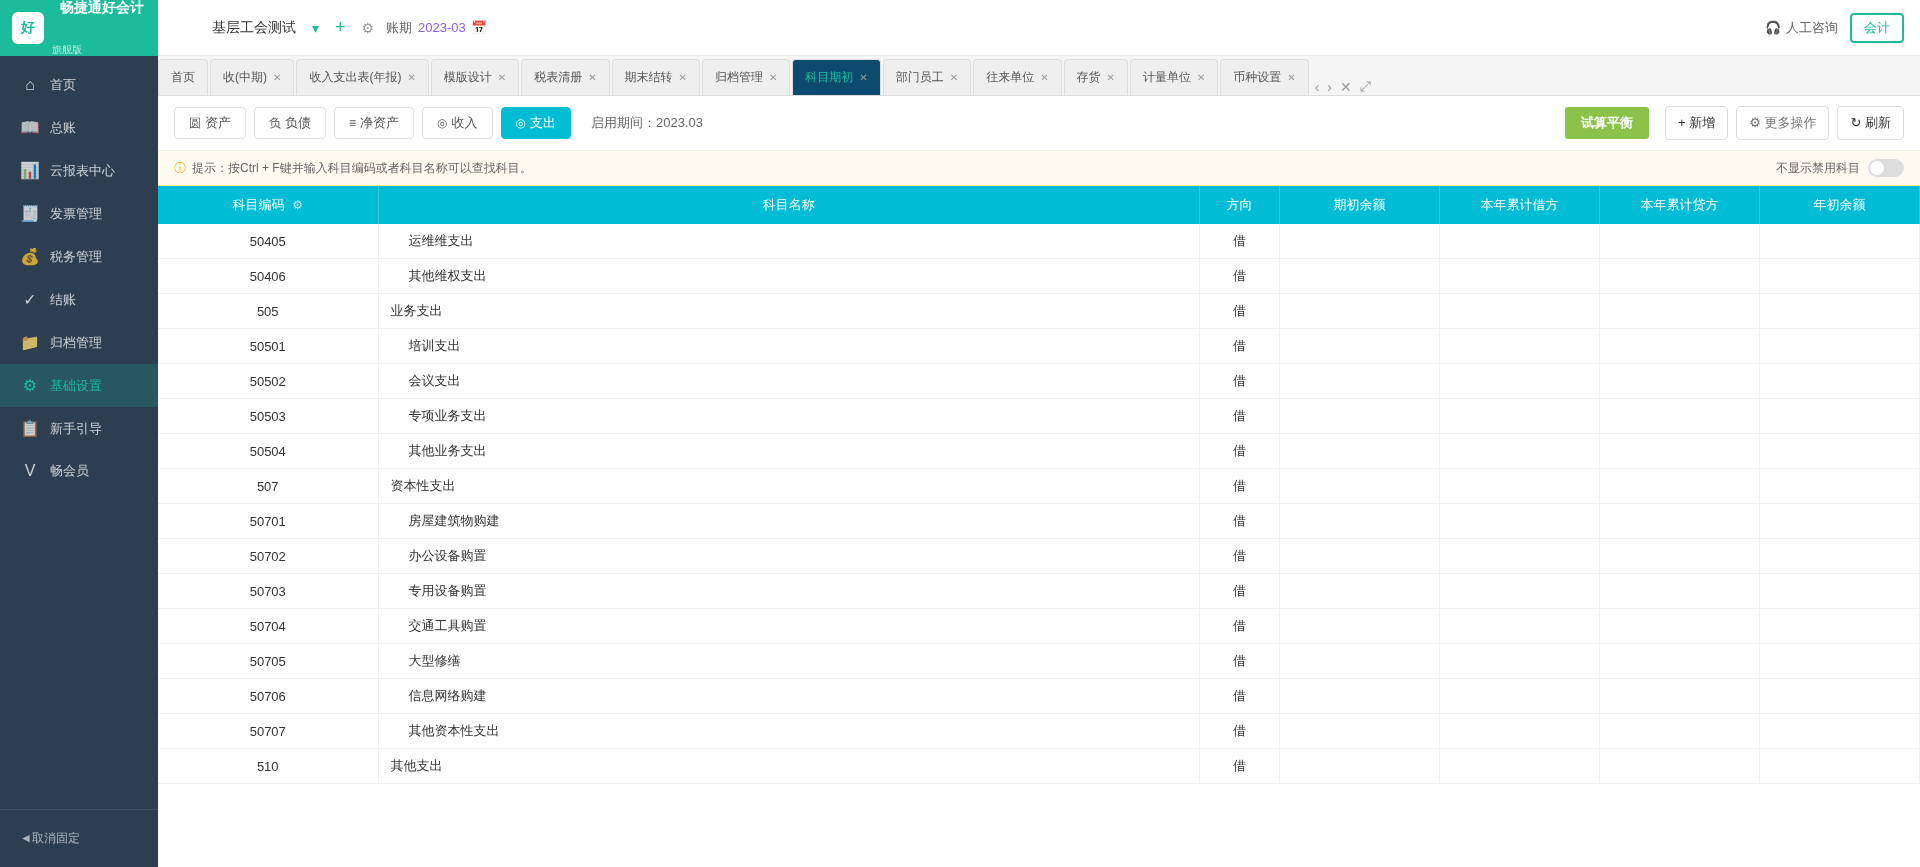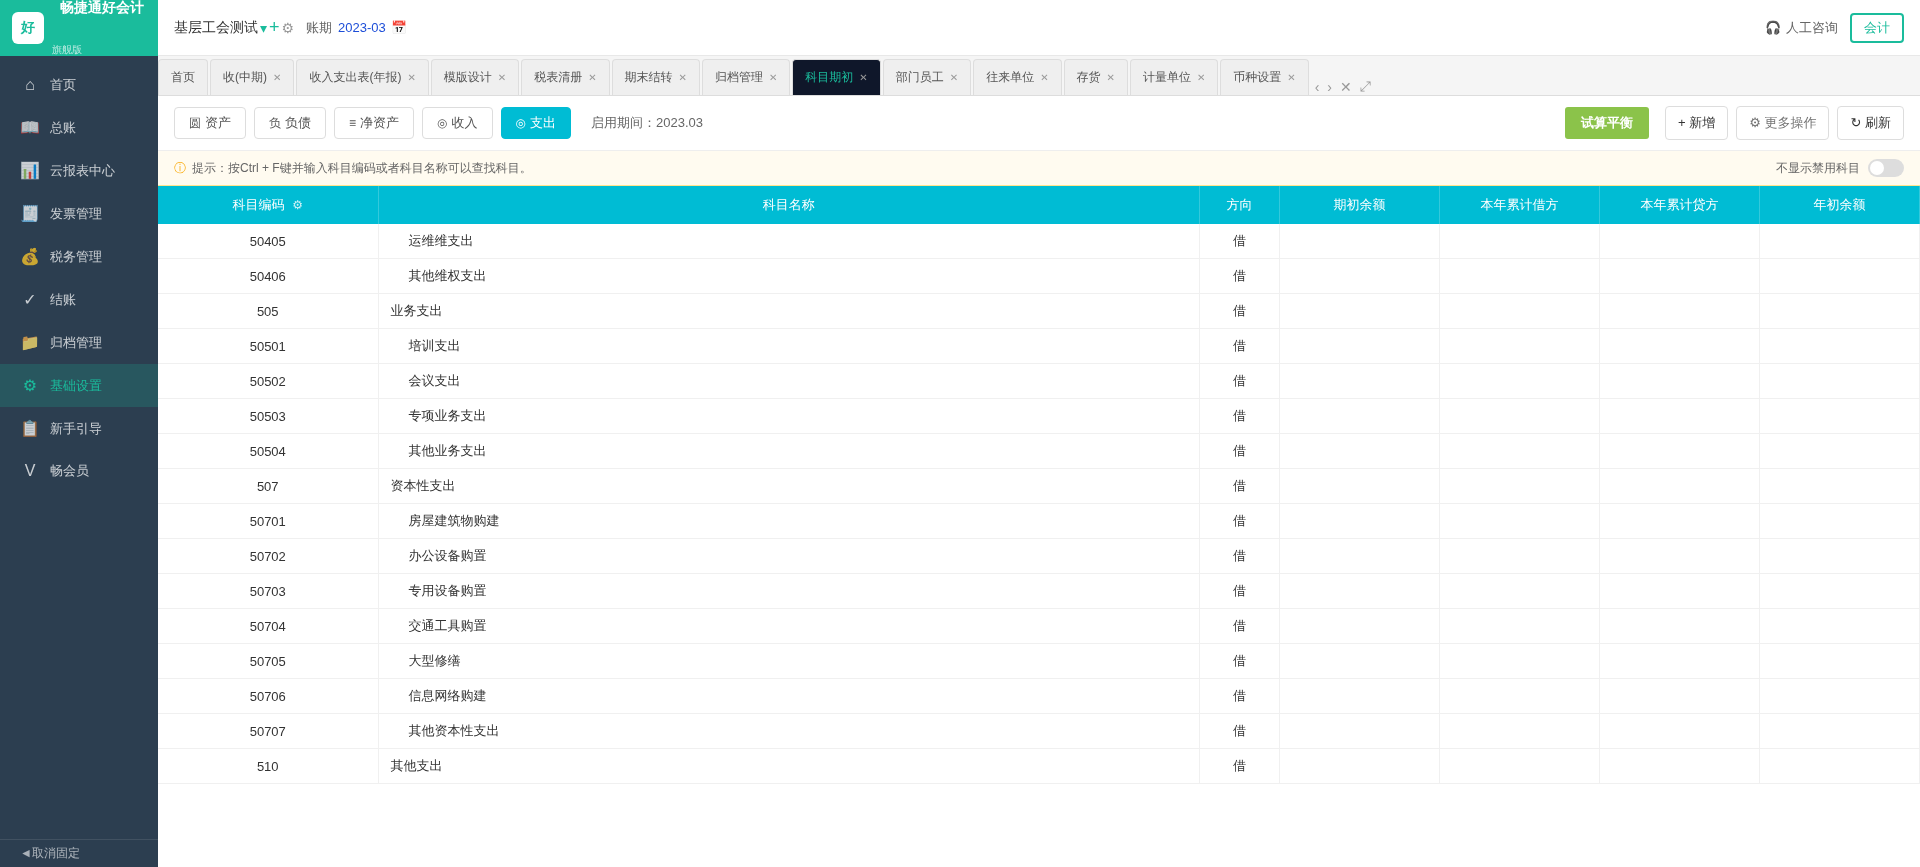--- a/index.html
+++ b/index.html
@@ -9,37 +9,37 @@
     .sidebar { width: 158px; background: #2c3e50; display: flex; flex-direction: column; height: 867px; flex-shrink: 0; }
     .sidebar-logo { background: #1abc9c; padding: 10px 12px; display: flex; align-items: center; gap: 8px; height: 56px; }
     .sidebar-logo-icon { width: 32px; height: 32px; background: white; border-radius: 6px; display: flex; align-items: center; justify-content: center; color: #1abc9c; font-weight: bold; font-size: 14px; }
     .sidebar-logo-text { color: white; font-size: 14px; font-weight: bold; line-height: 1.2; padding-left: 8px; }
     .sidebar-logo-sub { color: rgba(255,255,255,0.7); font-size: 10px; margin-top: 28px; }
     .sidebar-nav { flex: 1; padding: 8px 0; }
     .sidebar-item { display: flex; align-items: center; gap: 10px; padding: 12px 20px; color: rgba(255,255,255,0.75); cursor: pointer; transition: background 0.2s; }
     .sidebar-item.active { background: rgba(26,188,156,0.2); color: #1abc9c; }
     .sidebar-item-icon { font-size: 16px; width: 20px; text-align: center; }
     .sidebar-item-label { font-size: 13px; }
-    .sidebar-footer { padding: 5px 20px; color: rgba(255,255,255,0.6); font-size: 12px; display: flex; align-items: center; gap: 6px; cursor: pointer; border-top: 1px solid rgba(255,255,255,0.1); }
+    .sidebar-footer { padding: 20px 20px; color: rgba(255,255,255,0.6); font-size: 12px; display: flex; align-items: center; gap: 6px; cursor: pointer; border-top: 1px solid rgba(255,255,255,0.1); }
 
     
     .main { flex: 1; display: flex; flex-direction: column; height: 867px; overflow: hidden; }
 
     
     .topbar { height: 56px; background: white; display: flex; align-items: center; padding: 0 16px; gap: 12px; border-bottom: 1px solid #e8e8e8; flex-shrink: 0; }
-    .topbar-company { display: flex; align-items: center; gap: 2px; font-size: 14px; color: #333; }
+    .topbar-company { display: flex; align-items: center; gap: 16px; font-size: 14px; color: #333; margin-left: 38px; }
     .topbar-period { display: flex; align-items: center; gap: 6px; font-size: 13px; color: #666; }
     .topbar-right { margin-left: auto; display: flex; align-items: center; gap: 12px; }
     .topbar-service { display: flex; align-items: center; gap: 4px; color: #666; font-size: 13px; cursor: pointer; }
     .topbar-account-btn { border: 2px solid #1abc9c; color: #1abc9c; background: white; padding: 4px 12px; border-radius: 4px; font-size: 13px; cursor: pointer; font-weight: 500; }
 
     
     .tabbar { height: 40px; background: #f5f5f5; display: flex; align-items: flex-end; padding: 0 0 0 0; border-bottom: 1px solid #ddd; flex-shrink: 0; overflow-x: hidden; }
     .tab { display: flex; align-items: center; gap: 4px; padding: 0 12px; height: 36px; font-size: 12px; color: #555; cursor: pointer; border: 1px solid #ddd; border-bottom: none; background: #efefef; margin-right: 2px; border-radius: 4px 4px 0 0; white-space: nowrap; }
-    .tab.active { background: #0f172a; color: #1abc9c; border-color: #ddd; border-bottom-color: white; }
+    .tab.active { background: #0c4a6e; color: #1abc9c; border-color: #ddd; border-bottom-color: white; }
     .tab-close { font-size: 10px; color: #999; margin-left: 2px; }
     .tab-nav { display: flex; align-items: center; padding: 0 4px; color: #999; cursor: pointer; font-size: 14px; }
 
     
     .content { flex: 1; background: white; overflow: hidden; display: flex; flex-direction: column; }
 
     
     .category-tabs { display: flex; align-items: center; padding: 10px 16px; gap: 8px; border-bottom: 1px solid #eee; flex-shrink: 0; background: white; }
     .cat-tab { display: flex; align-items: center; gap: 4px; padding: 6px 14px; border-radius: 4px; font-size: 13px; cursor: pointer; border: 1px solid #ddd; color: #555; background: white; }
     .cat-tab.active { background: #00bcd4; color: white; border-color: #00bcd4; }
@@ -141,21 +141,21 @@
 
   <div class="topbar">
     <div class="topbar-company">
       <span>基层工会测试</span>
       <span style="color:#1abc9c; cursor:pointer;">▾</span>
       <span style="color:#1abc9c; font-size:18px; cursor:pointer;">+</span>
       <span style="color:#999; cursor:pointer;">⚙</span>
     </div>
     <div class="topbar-period">
       <span>账期</span>
-      <span style="color:#1d4ed8; font-weight:500;">2023-03</span>
+      <span style="color:#8b5cf6; font-weight:500;">2023-03</span>
       <span style="color:#1abc9c; cursor:pointer;">📅</span>
     </div>
     <div class="topbar-right">
       <div class="topbar-service">
         <span>🎧</span>
         <span>人工咨询</span>
       </div>
       <button class="topbar-account-btn">会计</button>
     </div>
   </div>

